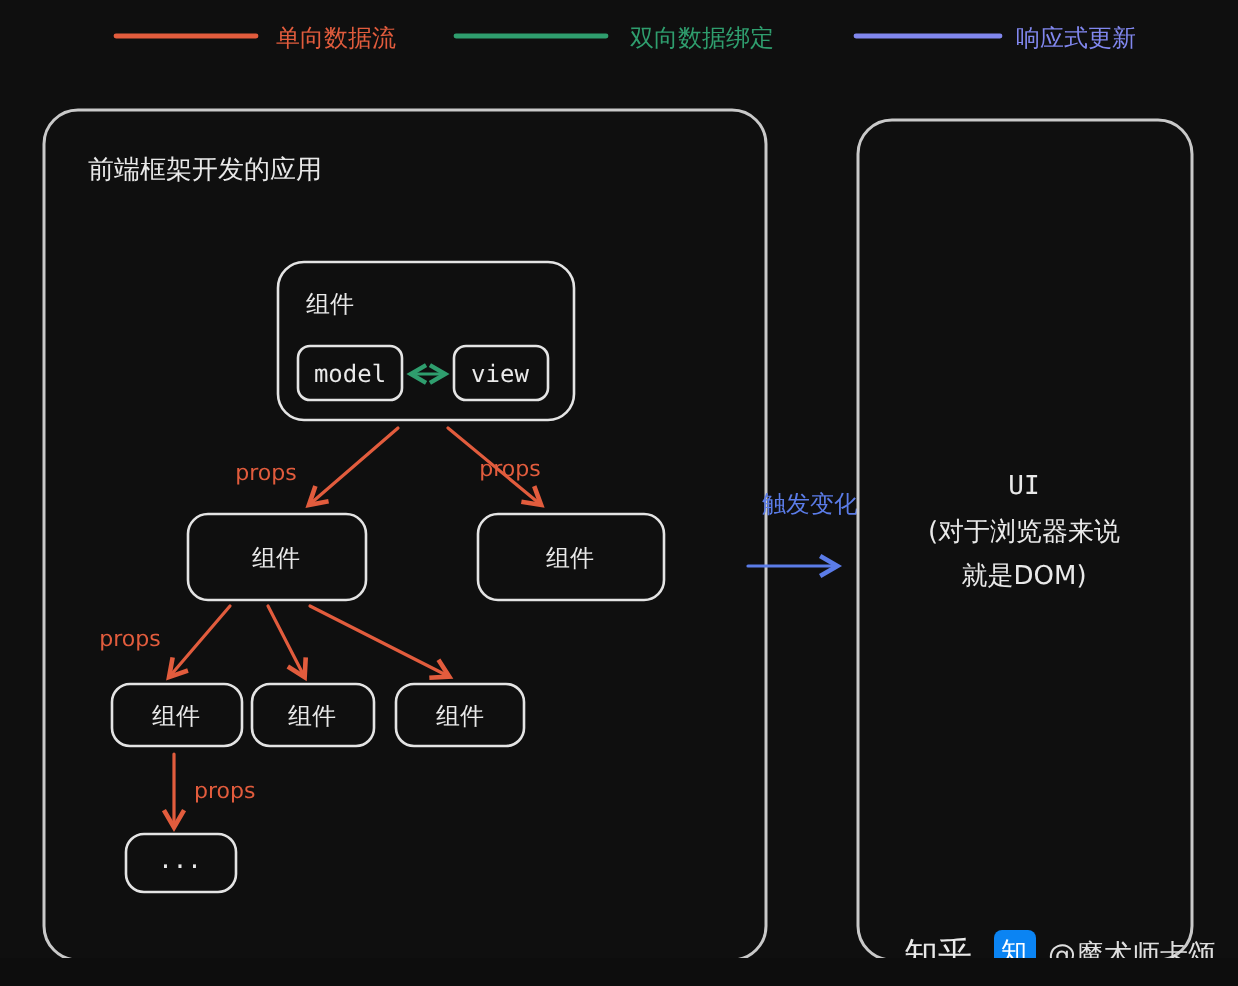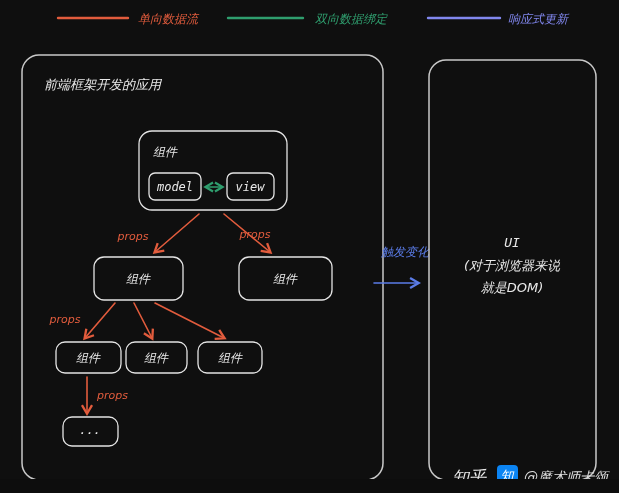--- a/index.html
+++ b/index.html
@@ -2,21 +2,20 @@
 <html><head>
 <meta charset="utf-8">
 <style>
   * { box-sizing: border-box; }
   html, body { margin: 0; padding: 0; background: #0d0d0d; }
   .stage {
     width: 619px; height: 479px;
     background: #0f0f0f;
     position: relative; overflow: hidden;
     font-family: "DejaVu Sans", sans-serif;
-    font-style: italic;
   }
   svg { display: block; }
   text { font-family: "DejaVu Sans", sans-serif; }
   .mono { font-family: "DejaVu Sans Mono", monospace; }
   .white { fill: #e9e9e9; }
   .dimwhite { fill: #dedede; }
   .box { fill: none; stroke: #e4e4e4; stroke-width: 1.3; }
   .frame { fill: none; stroke: #c9c9c9; stroke-width: 1.5; }
   .aline { fill: none; stroke-width: 1.6; stroke-linecap: round; }
   .legline { fill: none; stroke-width: 2.4; stroke-linecap: round; }

